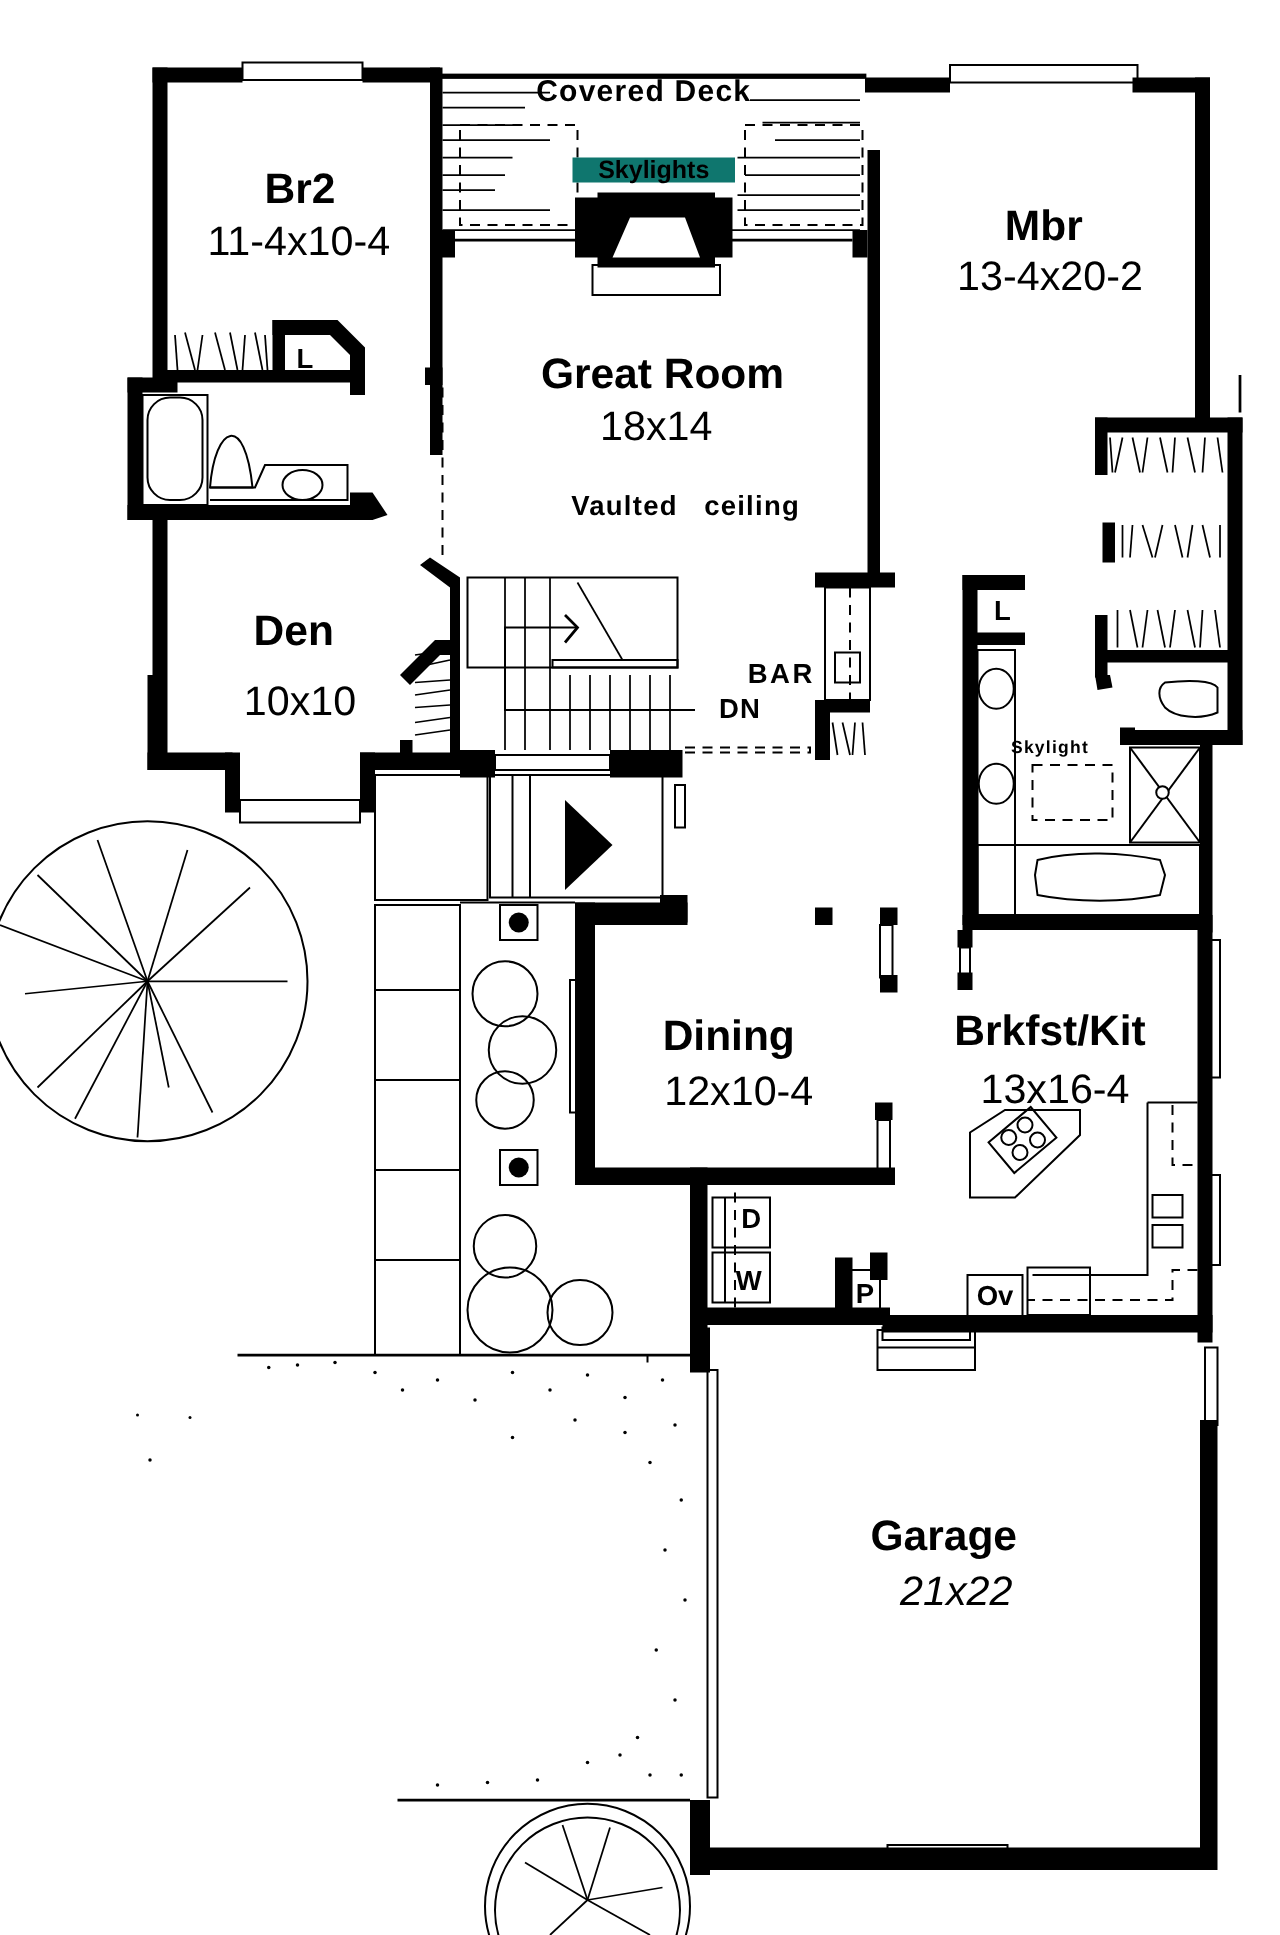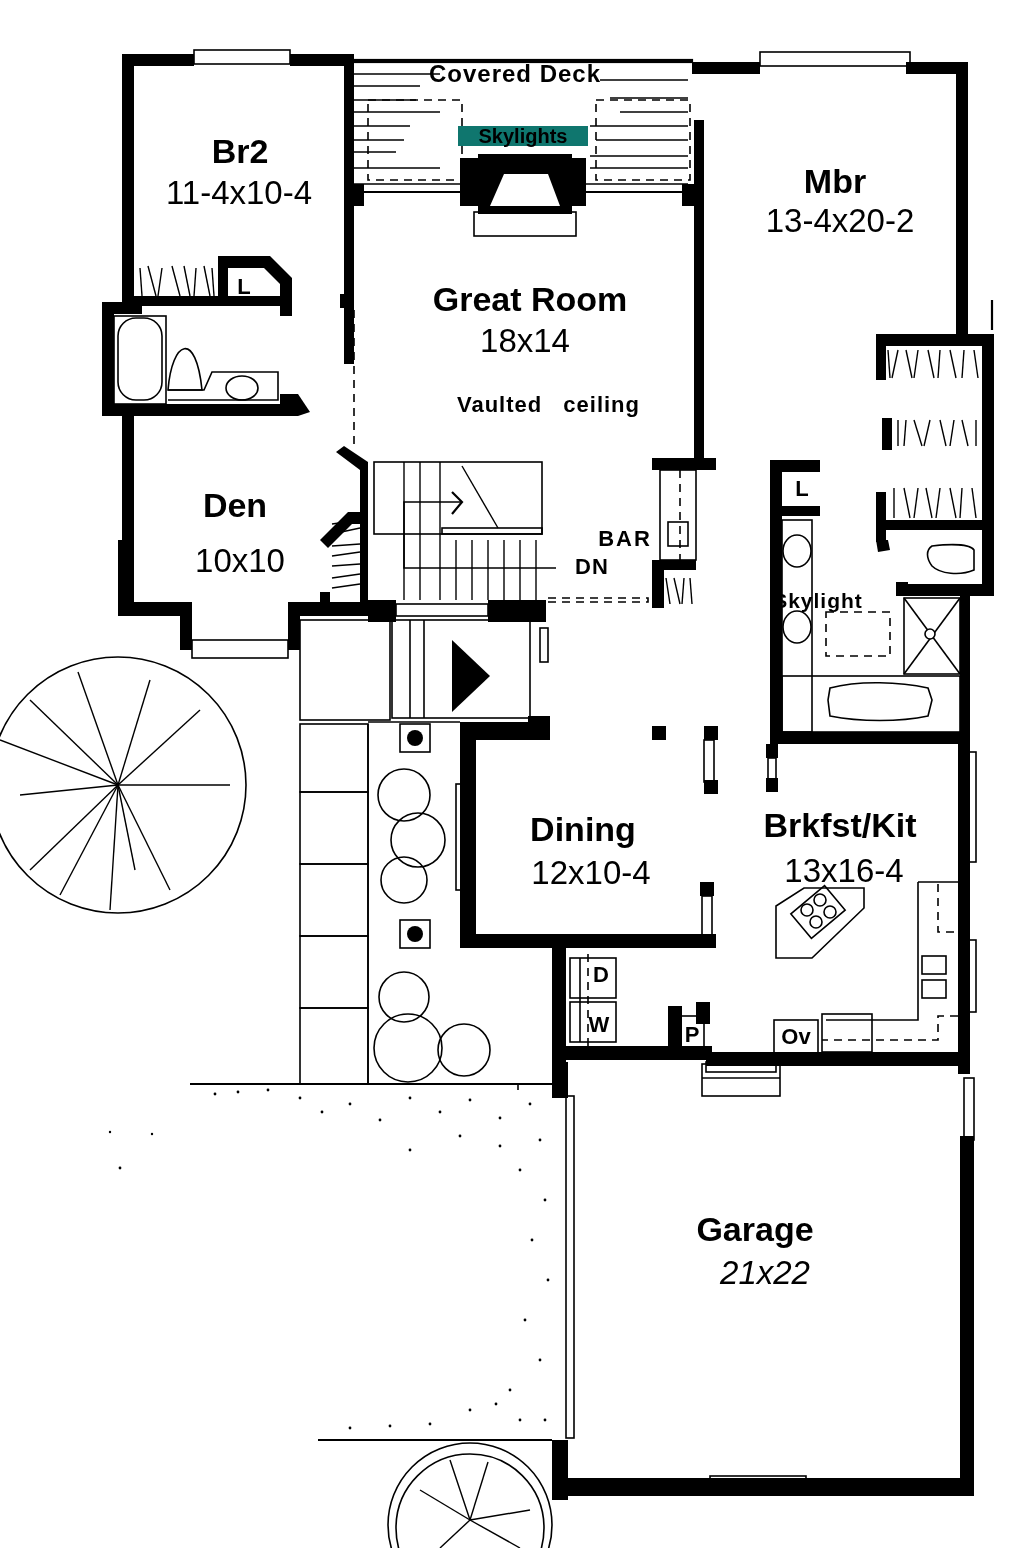--- a/index.html
+++ b/index.html
@@ -397,21 +397,21 @@
 <div class="lbl dim" style="left:740px; top:204px; width:200px;">13-4x20-2</div>
 
 <div class="lbl fix" style="left:234px; top:276px; width:20px;">L</div>
 <div class="lbl fix" style="left:792px; top:478px; width:20px;">L</div>
 
 <div class="lbl name" style="left:170px; top:488px; width:130px;">Den</div>
 <div class="lbl dim" style="left:170px; top:544px; width:140px;">10x10</div>
 
 <div class="lbl small" style="left:590px; top:500px; width:70px;margin-top:28px;">BAR</div>
 <div class="lbl small" style="left:570px; top:556px; width:44px; letter-spacing:1px;">DN</div>
-<div class="lbl tiny" style="left:760px; top:590px; width:116px; font-size:21px; letter-spacing:1px;">Skylight</div>
+<div class="lbl tiny" style="left:782px; top:590px; width:116px; font-size:14px; letter-spacing:1px;">Skylight</div>
 
 <div class="lbl name" style="left:508px; top:812px; width:150px;">Dining</div>
 <div class="lbl dim" style="left:506px; top:856px; width:170px;">12x10-4</div>
 
 <div class="lbl name" style="left:730px; top:808px; width:220px;">Brkfst/Kit</div>
 <div class="lbl dim" style="left:756px; top:854px; width:176px;">13x16-4</div>
 
 <div class="lbl fix" style="left:588px; top:964px; width:26px;">D</div>
 <div class="lbl fix" style="left:584px; top:1014px; width:30px;">W</div>
 <div class="lbl fix" style="left:682px; top:1024px; width:20px;">P</div>

